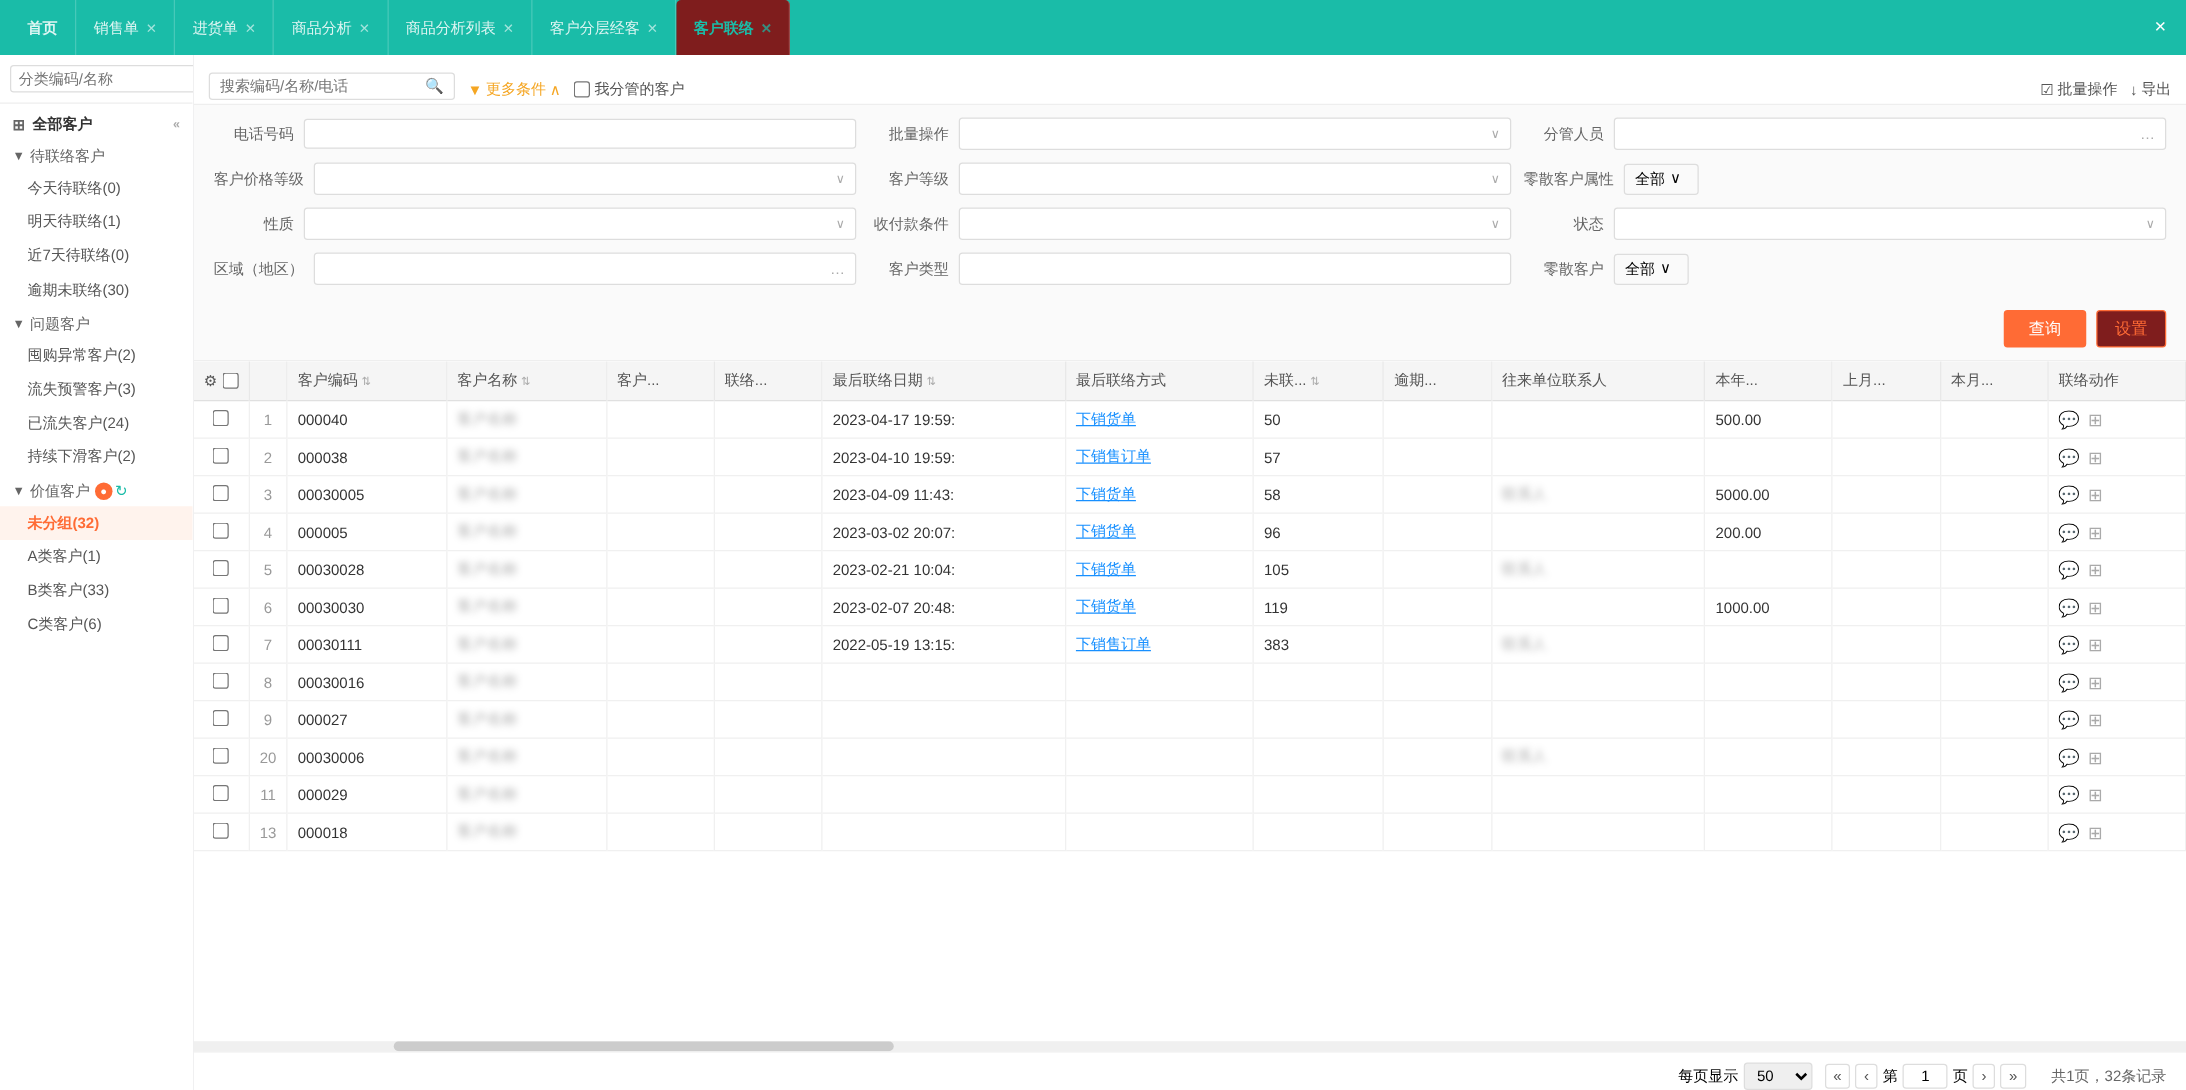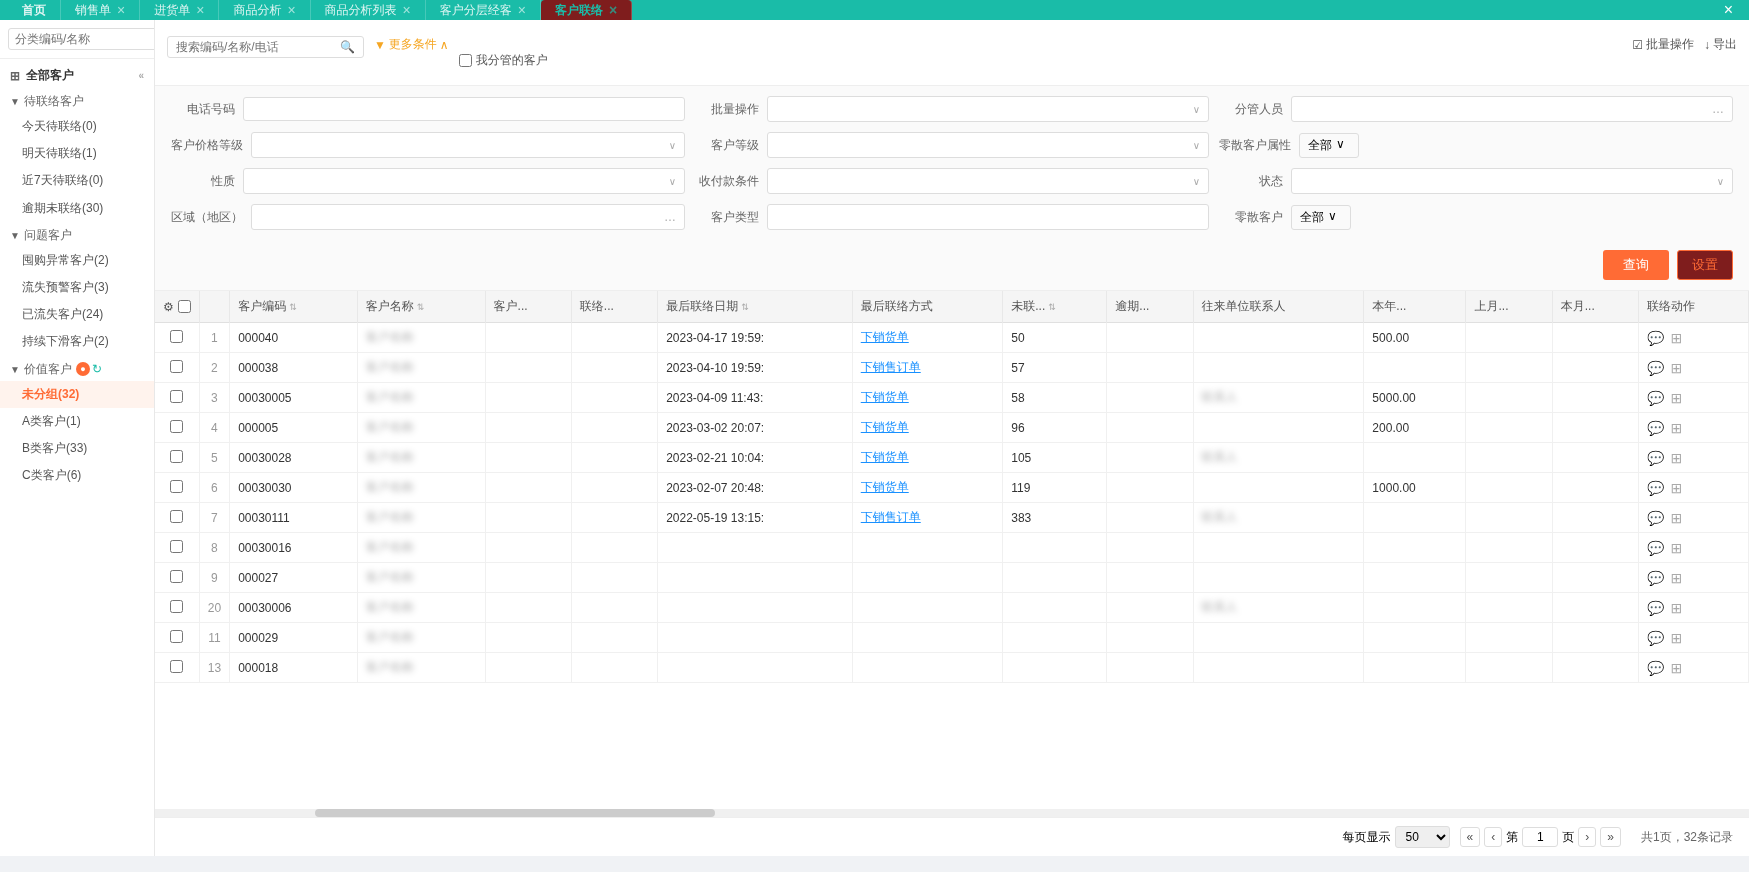--- a/index.html
+++ b/index.html
@@ -2,21 +2,21 @@
 <html><head>
   <meta charset="utf-8">
   <style>
     * { box-sizing: border-box; margin: 0; padding: 0; font-family: "Microsoft YaHei", Arial, sans-serif; font-size: 12px; }
     body { background: #f0f2f5; overflow: hidden; }
 
     
     .tab-bar {
       display: flex; align-items: center;
       background: #1abca8;
-      height: 20px; padding: 0 8px;
+      height: 44px; padding: 0 8px;
       color: white;
     }
     .tab-bar .tab {
       display: flex; align-items: center;
       padding: 0 14px; height: 100%;
       cursor: pointer; color: rgba(255,255,255,0.85);
       font-size: 13px; white-space: nowrap;
       border-right: 1px solid rgba(255,255,255,0.2);
     }
     .tab-bar .tab.home { font-weight: bold; }
@@ -79,22 +79,22 @@
     .sidebar-item.active { background: #fff3ed; color: #ff6b35; font-weight: bold; }
 
     
     .content-area {
       flex: 1; display: flex; flex-direction: column;
       overflow: hidden; background: white;
     }
 
     
     .filter-bar {
-      display: flex; align-items: flex-start;
-      padding: 16px 12px; border-bottom: 1px solid #eee;
+      display: flex; align-items: flex-end;
+      padding: 3px 12px; border-bottom: 1px solid #eee;
       gap: 10px; background: white;
     }
     .filter-bar .search-box {
       display: flex; align-items: center;
       border: 1px solid #ddd; border-radius: 3px;
       padding: 3px 8px; gap: 4px;
     }
     .filter-bar .search-box input {
       border: none; outline: none; font-size: 12px;
       width: 160px; color: #999;

